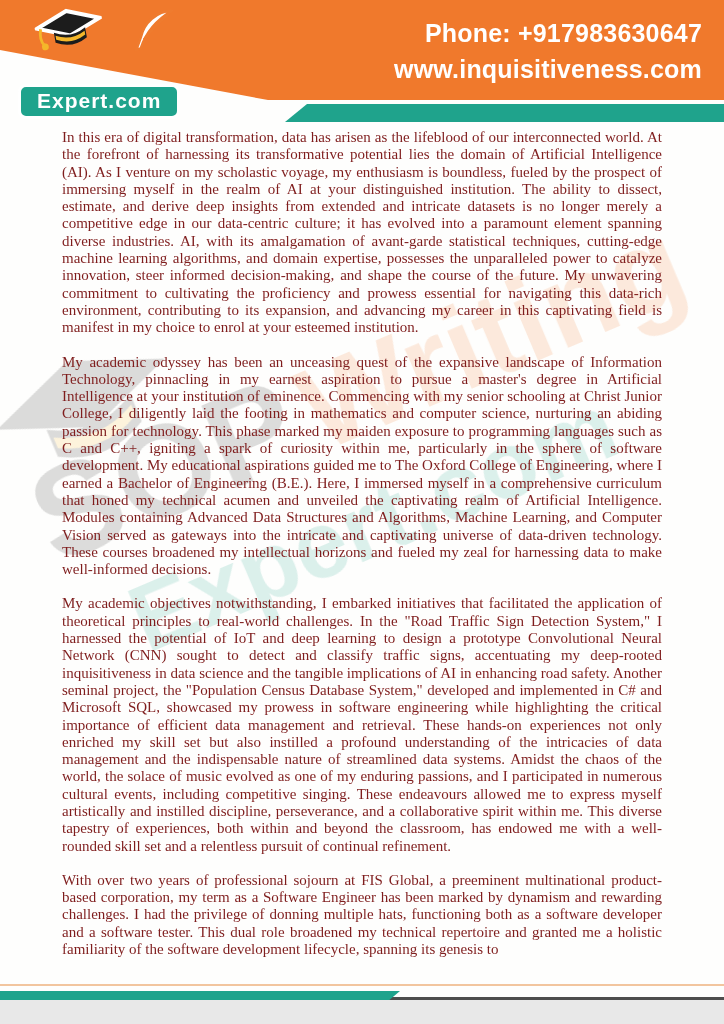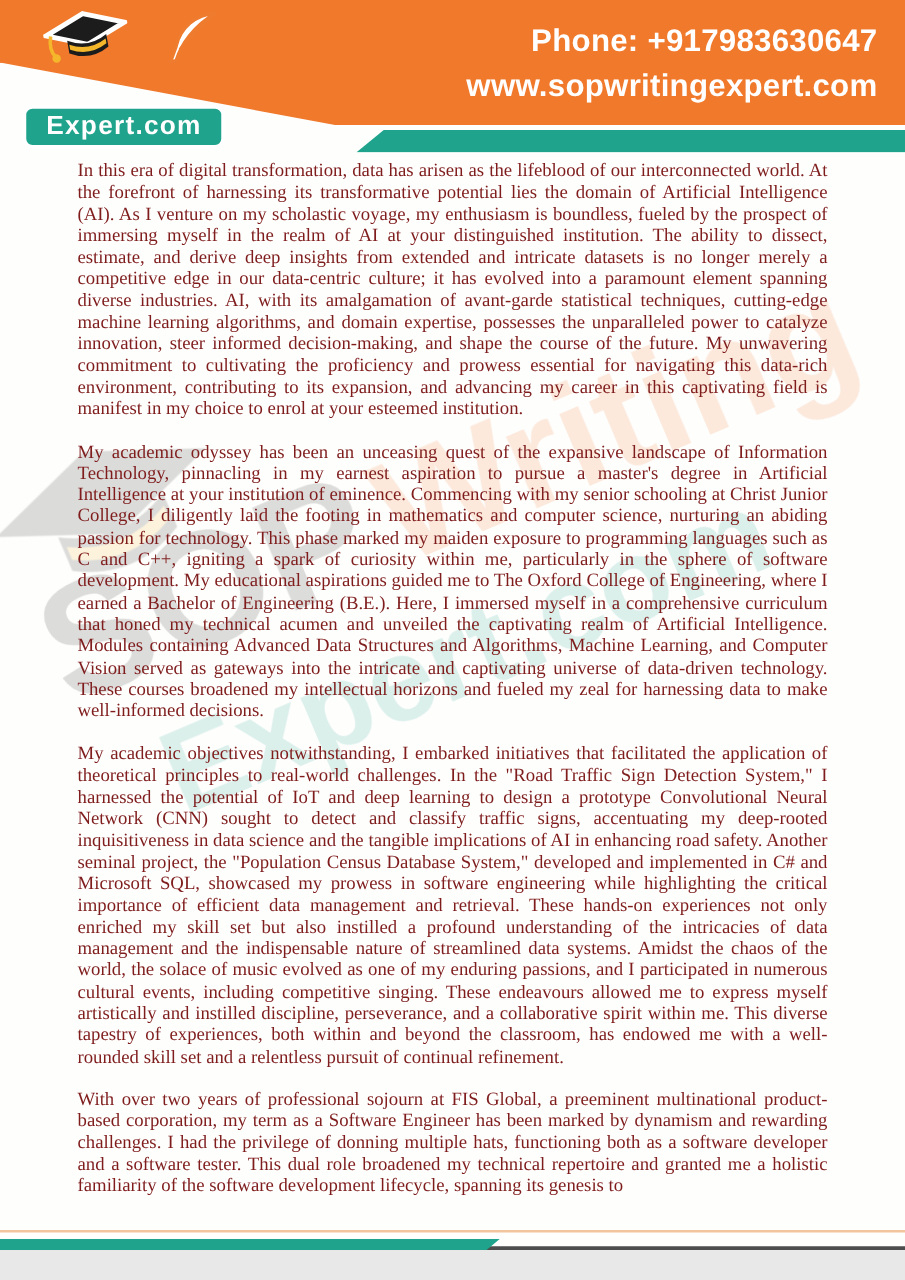--- a/index.html
+++ b/index.html
@@ -55,21 +55,21 @@
 </head>
 <body>
 
 <div class="page">
 
   <div class="header-band"></div>
   <div class="header-wedge"></div>
 
   <div class="header-contact">
     <div>Phone: +917983630647</div>
-    <div>www.sopwritingexpert.com</div>
+    <div>www.inquisitiveness.com</div>
   </div>
 
   <div class="logo">
     <span class="logo-cap">
       <svg width="68" height="46" viewBox="0 0 120 80">
         <polygon points="60,4 116,26 60,48 4,26" fill="#1c1c1c" stroke="#ffffff" stroke-width="7"></polygon>
         <path d="M32,38 L32,56 Q60,72 88,56 L88,38 Q60,54 32,38 Z" fill="#1c1c1c"></path>
         <path d="M34,44 Q60,58 86,44 L86,51 Q60,65 34,51 Z" fill="#f4b62a"></path>
         <path d="M10,28 q-6,18 2,30" stroke="#f4b62a" stroke-width="5" fill="none"></path>
         <circle cx="13" cy="60" r="6" fill="#f4b62a"></circle>

